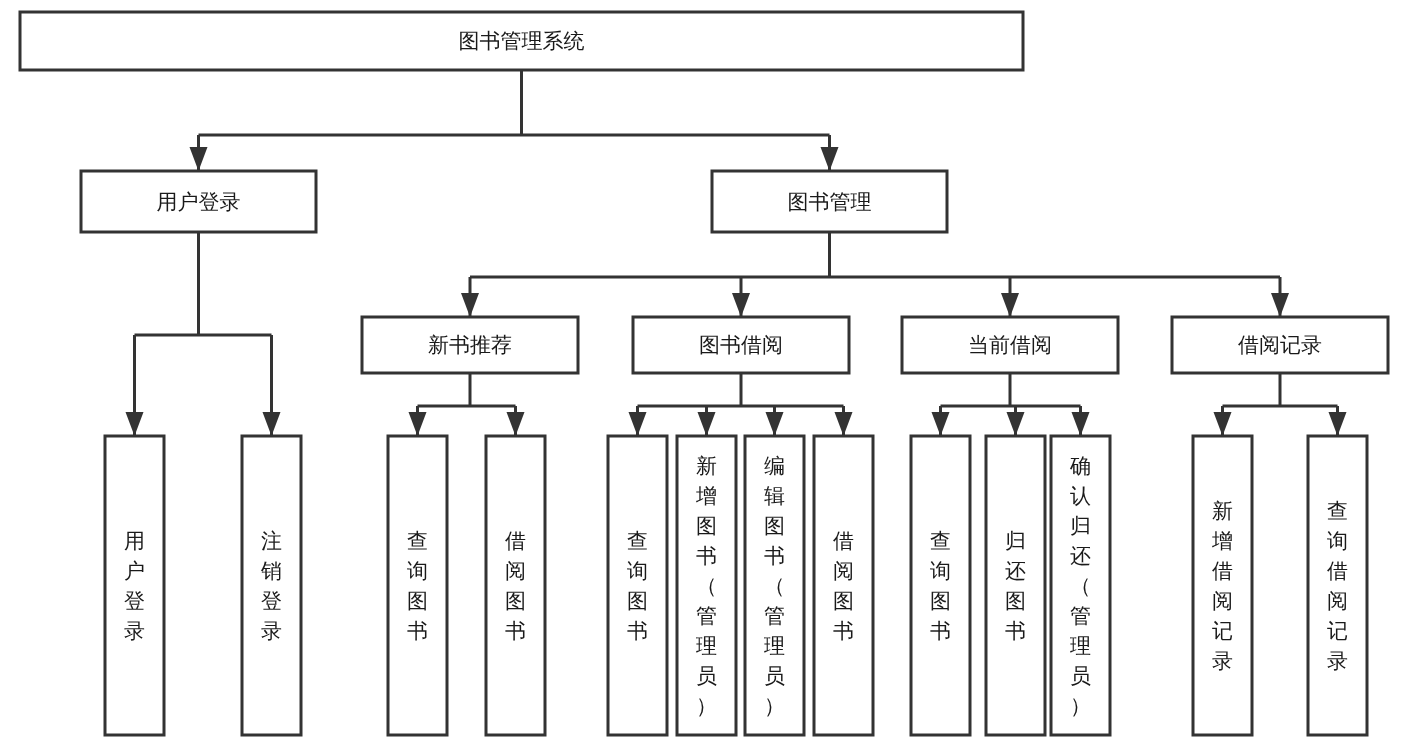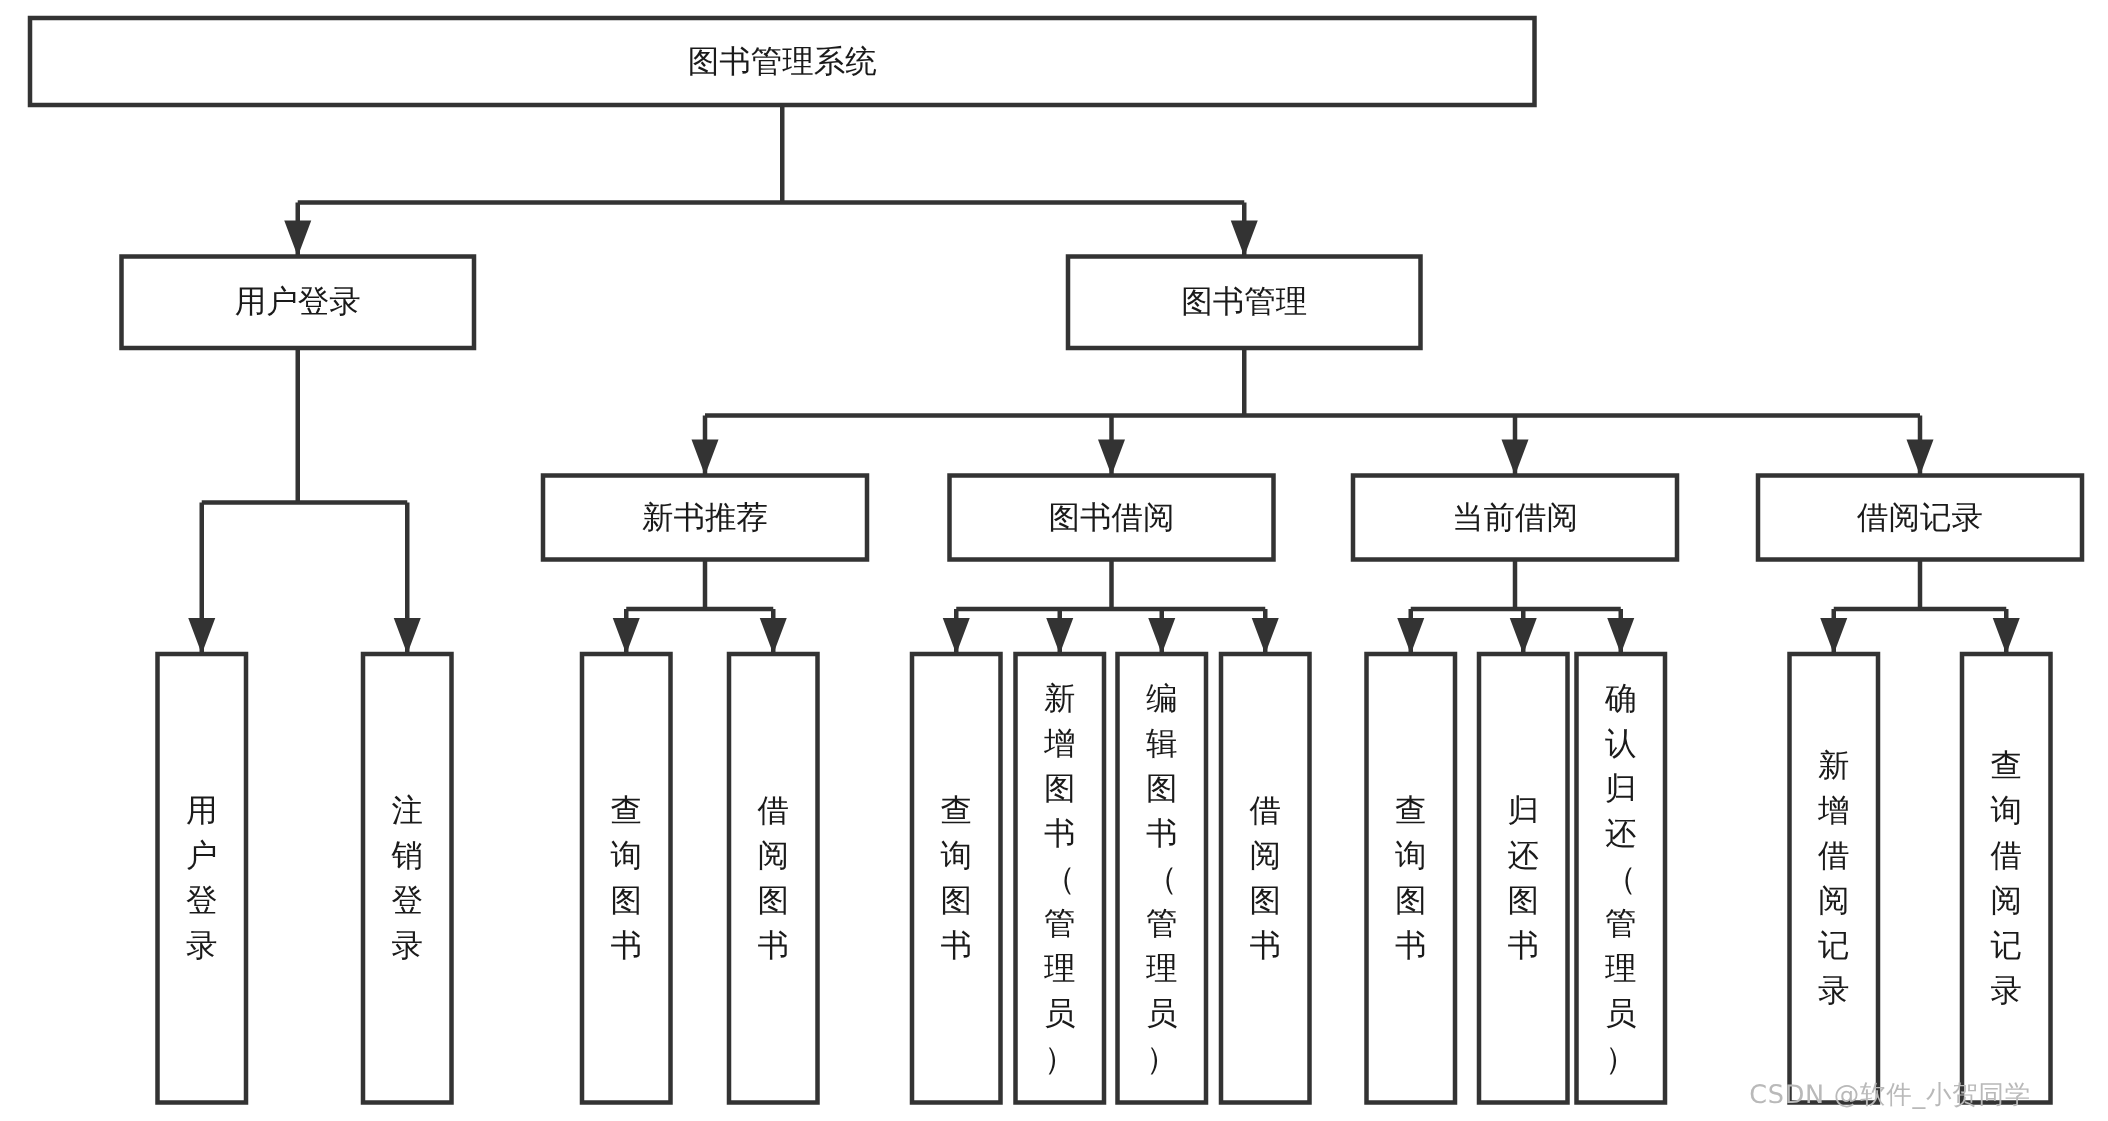--- a/index.html
+++ b/index.html
@@ -11,20 +11,21 @@
     width: 1405px;
     height: 747px;
     overflow: hidden;
     font-family: "DejaVu Sans", "Liberation Sans", sans-serif;
     position: relative;
   }
   #diagram-root {
     position: relative;
     width: 1362px;
     height: 747px;
+    padding-left: 36px;
   }
   svg#tree-svg {
     position: absolute;
     top: 0;
     left: 0;
     width: 1405px;
     height: 747px;
   }
   .node-box {
     fill: #ffffff;
@@ -202,15 +203,14 @@
           <rect x="1193" y="436" width="59" height="299" class="node-box"></rect>
           <text x="1222.5" y="517.5" class="node-label-v"><tspan x="1222.5" dy="0">新</tspan><tspan x="1222.5" dy="30">增</tspan><tspan x="1222.5" dy="30">借</tspan><tspan x="1222.5" dy="30">阅</tspan><tspan x="1222.5" dy="30">记</tspan><tspan x="1222.5" dy="30">录</tspan></text>
         </g>
         <g>
           <rect x="1308" y="436" width="59" height="299" class="node-box"></rect>
           <text x="1337.5" y="517.5" class="node-label-v"><tspan x="1337.5" dy="0">查</tspan><tspan x="1337.5" dy="30">询</tspan><tspan x="1337.5" dy="30">借</tspan><tspan x="1337.5" dy="30">阅</tspan><tspan x="1337.5" dy="30">记</tspan><tspan x="1337.5" dy="30">录</tspan></text>
         </g>
       </g>
   </svg>
 
-  <div class="watermark">CSDN @软件_小贺同学</div>
 
 </div>
 
 </body></html>

